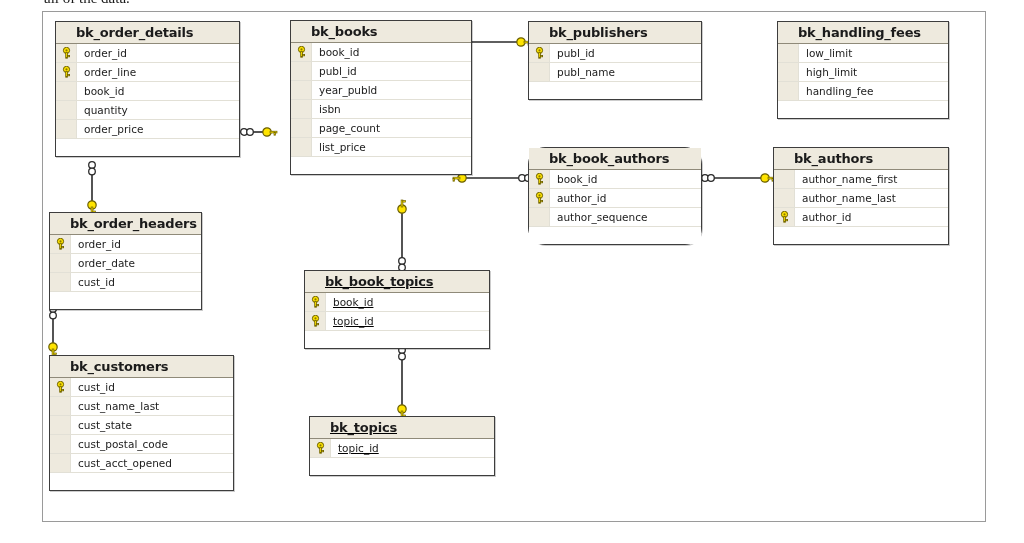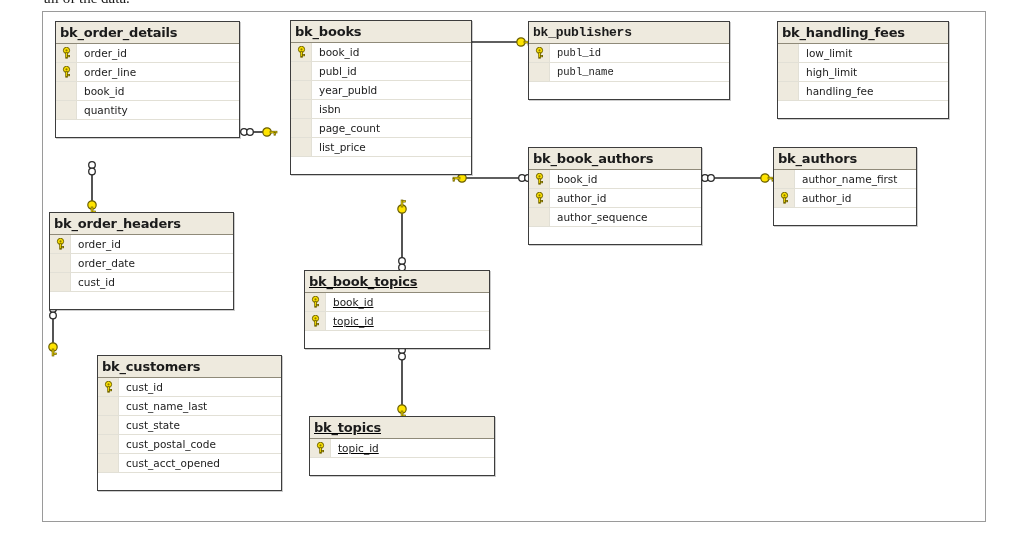--- a/index.html
+++ b/index.html
@@ -46,21 +46,21 @@
     box-sizing: border-box;
     box-shadow: 1px 1px 0 rgba(0,0,0,0.20);
     z-index: 5;
   }
   .entity-title {
     background: #eeeade;
     border-bottom: 1px solid #8f8a79;
     font-size: 13px;
     font-weight: bold;
     color: #1b1b1b;
-    padding: 3px 0 3px 4px;
+    padding: 3px 0 3px 20px;
     line-height: 15px;
     letter-spacing: -0.2px;
     white-space: nowrap;
   }
   .attr-list {
     background: #ffffff;
     padding: 0;
     margin: 0;
   }
   .attr {
@@ -228,20 +228,24 @@
             <div class="attr-name">order_line</div>
           </div>
           <div class="attr">
             <div class="attr-gutter"></div>
             <div class="attr-name">book_id</div>
           </div>
           <div class="attr">
             <div class="attr-gutter"></div>
             <div class="attr-name">quantity</div>
           </div>
+          <div class="attr">
+            <div class="attr-gutter"></div>
+            <div class="attr-name">order_price</div>
+          </div>
           <div class="attr-spacer"></div>
         </div>
       </div>
       <div class="entity" style="left: 247px; top: 8px; width: 182px;">
         <div class="entity-title">bk_books</div>
         <div class="attr-list">
           <div class="attr">
             <div class="attr-gutter">
               <svg class="keyicon" viewBox="0 0 11 12" aria-hidden="true">
                 <circle cx="5.5" cy="3.4" r="3.1" fill="#ffe400" stroke="#6b5f00" stroke-width="1"></circle>
@@ -268,21 +272,21 @@
             <div class="attr-gutter"></div>
             <div class="attr-name">page_count</div>
           </div>
           <div class="attr">
             <div class="attr-gutter"></div>
             <div class="attr-name">list_price</div>
           </div>
           <div class="attr-spacer"></div>
         </div>
       </div>
-      <div class="entity" style="left: 485px; top: 9px; width: 202px; font-family: Liberation Mono, monospace;">
+      <div class="entity" style="left: 485px; top: 9px; width: 174px;">
         <div class="entity-title">bk_publishers</div>
         <div class="attr-list">
           <div class="attr">
             <div class="attr-gutter">
               <svg class="keyicon" viewBox="0 0 11 12" aria-hidden="true">
                 <circle cx="5.5" cy="3.4" r="3.1" fill="#ffe400" stroke="#6b5f00" stroke-width="1"></circle>
                 <circle cx="5.5" cy="3.4" r="1.1" fill="#8a7a00"></circle>
                 <rect x="4.7" y="5.6" width="1.7" height="5.6" fill="#ffe400" stroke="#6b5f00" stroke-width="0.8"></rect>
                 <rect x="6.3" y="8.4" width="2.3" height="1.4" fill="#ffe400" stroke="#6b5f00" stroke-width="0.8"></rect>
               </svg>
@@ -307,21 +311,21 @@
             <div class="attr-gutter"></div>
             <div class="attr-name">high_limit</div>
           </div>
           <div class="attr">
             <div class="attr-gutter"></div>
             <div class="attr-name">handling_fee</div>
           </div>
           <div class="attr-spacer"></div>
         </div>
       </div>
-      <div class="entity" style="left: 485px; top: 135px; width: 174px;">
+      <div class="entity" style="left: 485px; top: 135px; width: 174px; border-radius: 17px;">
         <div class="entity-title">bk_book_authors</div>
         <div class="attr-list">
           <div class="attr">
             <div class="attr-gutter">
               <svg class="keyicon" viewBox="0 0 11 12" aria-hidden="true">
                 <circle cx="5.5" cy="3.4" r="3.1" fill="#ffe400" stroke="#6b5f00" stroke-width="1"></circle>
                 <circle cx="5.5" cy="3.4" r="1.1" fill="#8a7a00"></circle>
                 <rect x="4.7" y="5.6" width="1.7" height="5.6" fill="#ffe400" stroke="#6b5f00" stroke-width="0.8"></rect>
                 <rect x="6.3" y="8.4" width="2.3" height="1.4" fill="#ffe400" stroke="#6b5f00" stroke-width="0.8"></rect>
               </svg>
@@ -339,42 +343,46 @@
             </div>
             <div class="attr-name">author_id</div>
           </div>
           <div class="attr">
             <div class="attr-gutter"></div>
             <div class="attr-name">author_sequence</div>
           </div>
           <div class="attr-spacer"></div>
         </div>
       </div>
-      <div class="entity" style="left: 730px; top: 135px; width: 144px;">
+      <div class="entity" style="left: 730px; top: 135px; width: 176px;">
         <div class="entity-title">bk_authors</div>
         <div class="attr-list">
           <div class="attr">
             <div class="attr-gutter"></div>
             <div class="attr-name">author_name_first</div>
           </div>
           <div class="attr">
+            <div class="attr-gutter"></div>
+            <div class="attr-name">author_name_last</div>
+          </div>
+          <div class="attr">
             <div class="attr-gutter">
               <svg class="keyicon" viewBox="0 0 11 12" aria-hidden="true">
                 <circle cx="5.5" cy="3.4" r="3.1" fill="#ffe400" stroke="#6b5f00" stroke-width="1"></circle>
                 <circle cx="5.5" cy="3.4" r="1.1" fill="#8a7a00"></circle>
                 <rect x="4.7" y="5.6" width="1.7" height="5.6" fill="#ffe400" stroke="#6b5f00" stroke-width="0.8"></rect>
                 <rect x="6.3" y="8.4" width="2.3" height="1.4" fill="#ffe400" stroke="#6b5f00" stroke-width="0.8"></rect>
               </svg>
             </div>
             <div class="attr-name">author_id</div>
           </div>
           <div class="attr-spacer"></div>
         </div>
       </div>
-      <div class="entity" style="left: 6px; top: 200px; width: 185px;">
+      <div class="entity" style="left: 6px; top: 200px; width: 153px;">
         <div class="entity-title">bk_order_headers</div>
         <div class="attr-list">
           <div class="attr">
             <div class="attr-gutter">
               <svg class="keyicon" viewBox="0 0 11 12" aria-hidden="true">
                 <circle cx="5.5" cy="3.4" r="3.1" fill="#ffe400" stroke="#6b5f00" stroke-width="1"></circle>
                 <circle cx="5.5" cy="3.4" r="1.1" fill="#8a7a00"></circle>
                 <rect x="4.7" y="5.6" width="1.7" height="5.6" fill="#ffe400" stroke="#6b5f00" stroke-width="0.8"></rect>
                 <rect x="6.3" y="8.4" width="2.3" height="1.4" fill="#ffe400" stroke="#6b5f00" stroke-width="0.8"></rect>
               </svg>
@@ -413,21 +421,21 @@
                 <circle cx="5.5" cy="3.4" r="1.1" fill="#8a7a00"></circle>
                 <rect x="4.7" y="5.6" width="1.7" height="5.6" fill="#ffe400" stroke="#6b5f00" stroke-width="0.8"></rect>
                 <rect x="6.3" y="8.4" width="2.3" height="1.4" fill="#ffe400" stroke="#6b5f00" stroke-width="0.8"></rect>
               </svg>
             </div>
             <div class="attr-name">topic_id</div>
           </div>
           <div class="attr-spacer"></div>
         </div>
       </div>
-      <div class="entity" style="left: 6px; top: 343px; width: 185px; margin-left: 48px;">
+      <div class="entity" style="left: 6px; top: 343px; width: 185px;">
         <div class="entity-title">bk_customers</div>
         <div class="attr-list">
           <div class="attr">
             <div class="attr-gutter">
               <svg class="keyicon" viewBox="0 0 11 12" aria-hidden="true">
                 <circle cx="5.5" cy="3.4" r="3.1" fill="#ffe400" stroke="#6b5f00" stroke-width="1"></circle>
                 <circle cx="5.5" cy="3.4" r="1.1" fill="#8a7a00"></circle>
                 <rect x="4.7" y="5.6" width="1.7" height="5.6" fill="#ffe400" stroke="#6b5f00" stroke-width="0.8"></rect>
                 <rect x="6.3" y="8.4" width="2.3" height="1.4" fill="#ffe400" stroke="#6b5f00" stroke-width="0.8"></rect>
               </svg>

